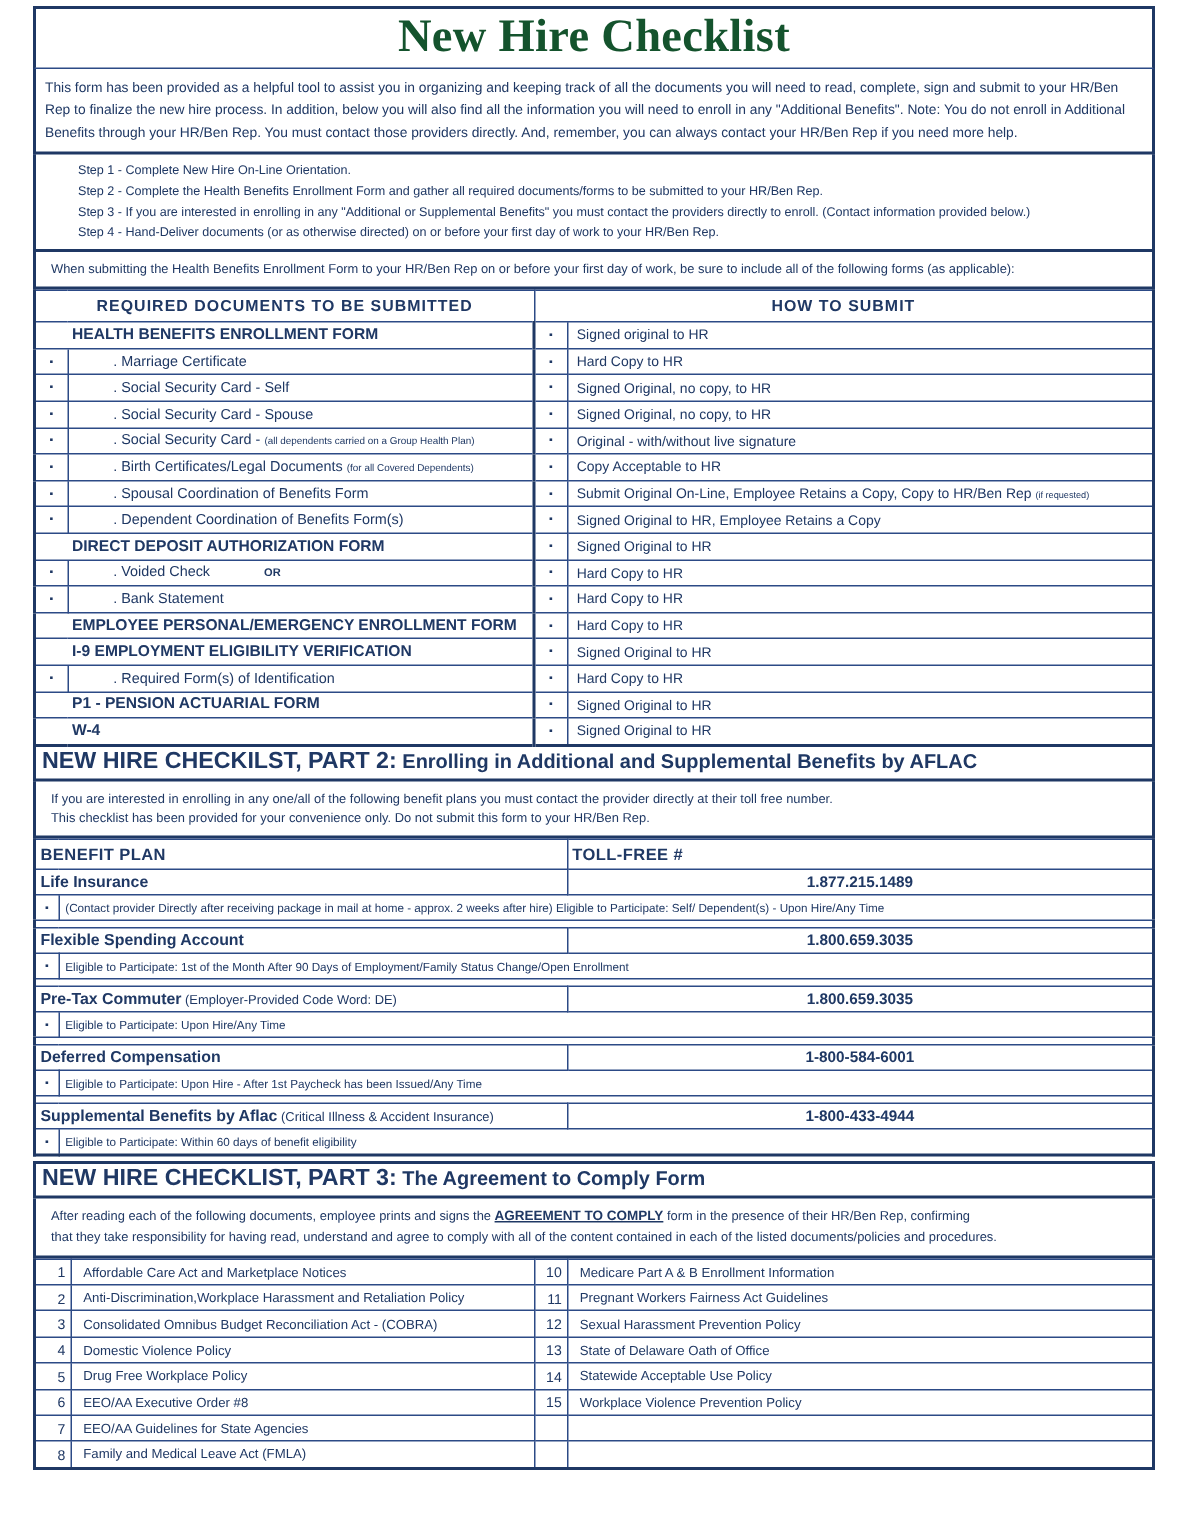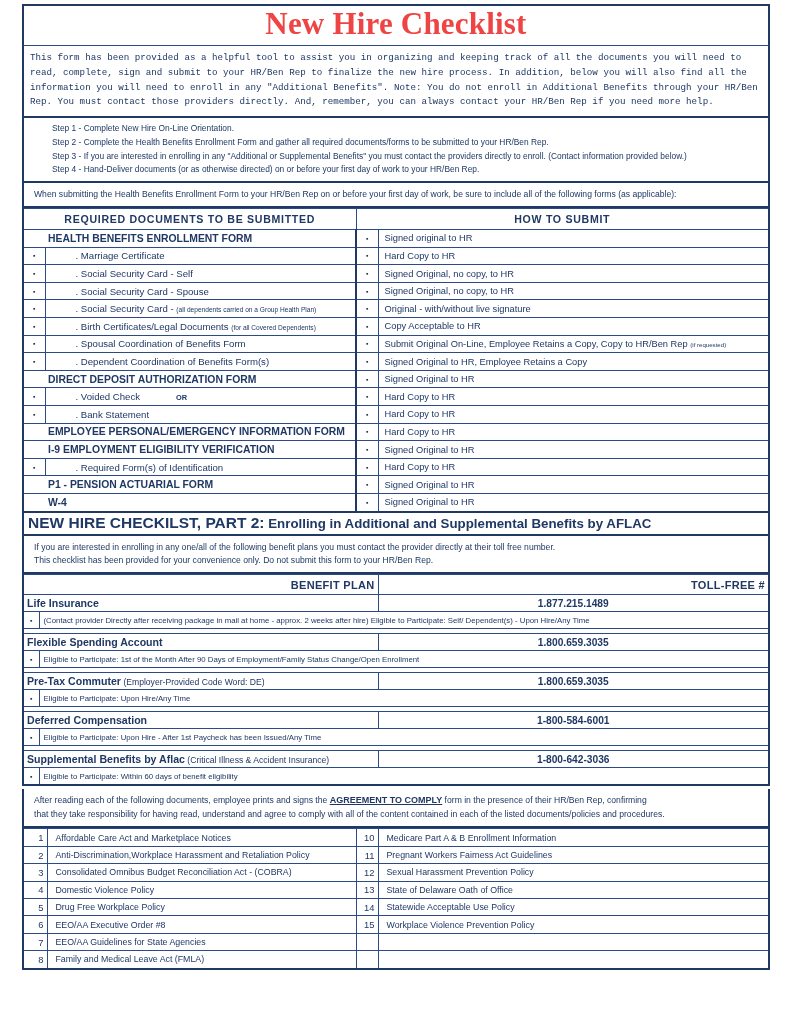--- a/index.html
+++ b/index.html
@@ -29,34 +29,33 @@
   .title-box{
     border:2px solid #1f3864;border-bottom:1px solid #2c4a86;
     text-align:center;
     padding:1px 0 3px 0;
   }
   .title{
     font-family:"Liberation Serif", serif;
     font-weight:bold;
     font-size:31px;
     letter-spacing:.2px;
-    color:#ef4444;
+    color:#14532d;
     line-height:1.12;
   }
   
   .intro-box{
     border:2px solid #1f3864;border-top:none;
     padding:5px 6px 6px 6px;
   }
   .intro-box p{
     margin:0;
     font-size:9.2px;
     line-height:1.62;
     text-align:left;
-    font-family:Liberation Mono, monospace;
   }
   
   .steps-box{
     border:2px solid #1f3864;border-top:none;
     padding:4px 0 4px 0;
   }
   .steps-box .step{
     font-size:8.4px;
     line-height:1.62;
     padding-left:28px;
@@ -99,21 +98,21 @@
   .t1 td.bul.r{border-left:2px solid #1f3864;border-right:1px solid #2c4a86;}
   .t1 td.hdrow{font-weight:bold;font-size:10.4px;}
   .t1 td.sub{padding-left:30px;font-size:9.6px;}
   .t1 td.how{font-size:9.3px;padding-left:6px;}
   .small{font-size:6.6px;}
   .smaller{font-size:6.1px;}
   .or{font-size:7.4px;font-weight:bold;padding-left:36px;}
   
   .t2{border:2px solid #1f3864;border-top:none;}
   .t2 th{
-    text-align:right;font-size:11px;font-weight:bold;height:19px;
+    text-align:left;font-size:11px;font-weight:bold;height:19px;
     letter-spacing:.3px;
   }
   .t2 td{height:16px;font-size:9.6px;}
   .t2 td.plan{font-weight:bold;font-size:10.6px;}
   .t2 td.plan .np{font-weight:normal;font-size:8.6px;}
   .t2 td.tel{text-align:center;font-weight:bold;font-size:10.2px;}
   .t2 td.elig{font-size:7.8px;padding-left:4px;}
   .t2 td.bul{text-align:center;font-size:7px;width:16px;}
   .t2 tr.gap td{height:4px;border-left:2px solid #1f3864;border-right:2px solid #1f3864;border-top:none;border-bottom:none;}
   
@@ -224,21 +223,21 @@
           <td class="how">Hard Copy to HR</td>
         </tr>
         <tr>
           <td class="bul">▪</td>
           <td class="sub">. Bank Statement</td>
           <td class="bul r">▪</td>
           <td class="how">Hard Copy to HR</td>
         </tr>
         <tr>
           <td class="bul" style="border-right: none;"></td>
-          <td class="hdrow" style="border-left: none;">EMPLOYEE PERSONAL/EMERGENCY INFORMATION FORM</td>
+          <td class="hdrow" style="border-left: none;">EMPLOYEE PERSONAL/EMERGENCY ENROLLMENT FORM</td>
           <td class="bul r">▪</td>
           <td class="how">Hard Copy to HR</td>
         </tr>
         <tr>
           <td class="bul" style="border-right: none;"></td>
           <td class="hdrow" style="border-left: none;">I-9 EMPLOYMENT ELIGIBILITY VERIFICATION</td>
           <td class="bul r">▪</td>
           <td class="how">Signed Original to HR</td>
         </tr>
         <tr>
@@ -323,31 +322,34 @@
         </tr>
         <tr>
           <td class="bul">▪</td>
           <td class="elig" colspan="2">Eligible to Participate: Upon Hire - After 1st Paycheck has been Issued/Any Time</td>
         </tr>
         <tr class="gap">
           <td colspan="3"></td>
         </tr>
         <tr>
           <td class="plan" colspan="2">Supplemental Benefits by Aflac<span class="np"> (Critical Illness &amp; Accident Insurance)</span></td>
-          <td class="tel">1-800-642-3036</td>
+          <td class="tel">1-800-433-4944</td>
         </tr>
         <tr>
           <td class="bul">▪</td>
           <td class="elig" colspan="2">Eligible to Participate: Within 60 days of benefit eligibility</td>
         </tr>
       </tbody>
   </table>
 
   <div class="spacer"></div>
 
+  <div class="banner" style="border-top:2px solid #1f3864">
+    <span class="lead">NEW HIRE CHECKLIST, PART 3:</span><span class="sub"> The Agreement to Comply Form</span>
+  </div>
 
   <div class="note-box">
     <div><span>After reading each of the following documents, employee prints and signs the </span><span class="u">AGREEMENT TO COMPLY</span><span> form in the presence of their HR/Ben Rep, confirming</span></div>
     <div>that they take responsibility for having read, understand and agree to comply with all of the content contained in each of the listed documents/policies and procedures.</div>
   </div>
 
   <table class="t3">
     <colgroup>
         <col style="width:24px">
         <col style="width:309px">

